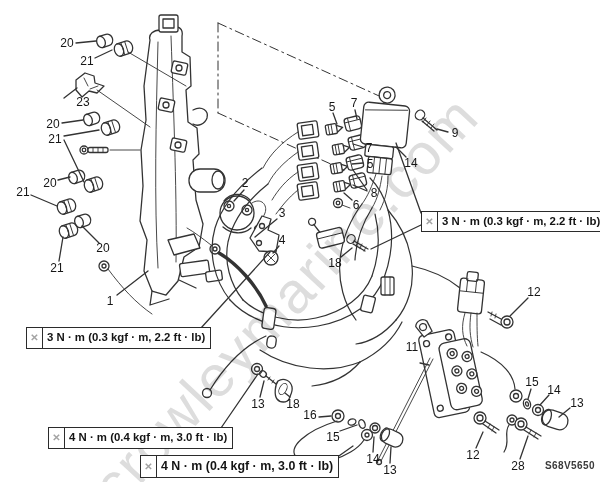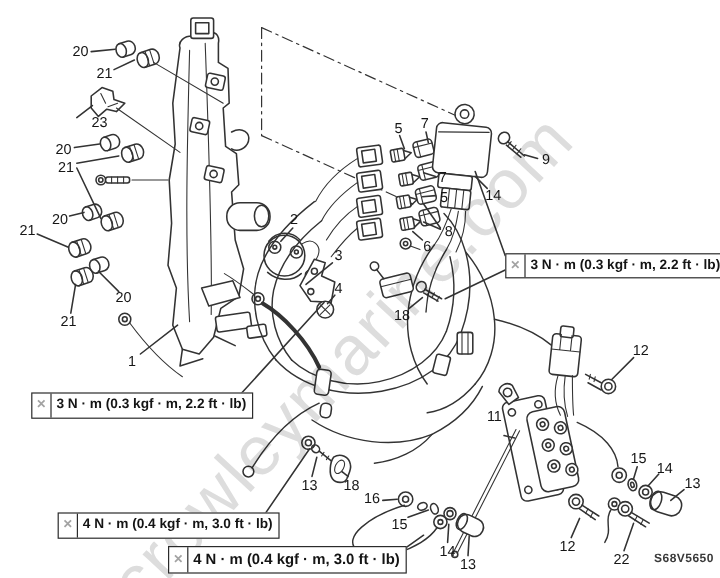--- a/index.html
+++ b/index.html
@@ -416,21 +416,21 @@
       <div class="callout" style="left: 335px; top: 263px;">18</div>
       <div class="callout" style="left: 67px; top: 43px;">20</div>
       <div class="callout" style="left: 87px; top: 61px;">21</div>
       <div class="callout" style="left: 55px; top: 102px; margin-left: 28px;">23</div>
       <div class="callout" style="left: 53px; top: 124px;">20</div>
       <div class="callout" style="left: 55px; top: 139px;">21</div>
       <div class="callout" style="left: 50px; top: 183px;">20</div>
       <div class="callout" style="left: 23px; top: 192px;">21</div>
       <div class="callout" style="left: 103px; top: 248px;">20</div>
       <div class="callout" style="left: 57px; top: 268px;">21</div>
-      <div class="callout" style="left: 518px; top: 466px;">22</div>
+      <div class="callout" style="left: 518px; top: 466px;">28</div>
     </div>
 <div id="torque-layer">
       <div class="torque-label" style="left: 421px; top: 211px; min-width: 173px; height: 19px;">
         <span class="wrench">✕</span>
         <span class="t-text">3 N · m (0.3 kgf · m, 2.2 ft · lb)</span>
       </div>
       <div class="torque-label" style="left: 26px; top: 327px; min-width: 175px; height: 20px;">
         <span class="wrench">✕</span>
         <span class="t-text">3 N · m (0.3 kgf · m, 2.2 ft · lb)</span>
       </div>

